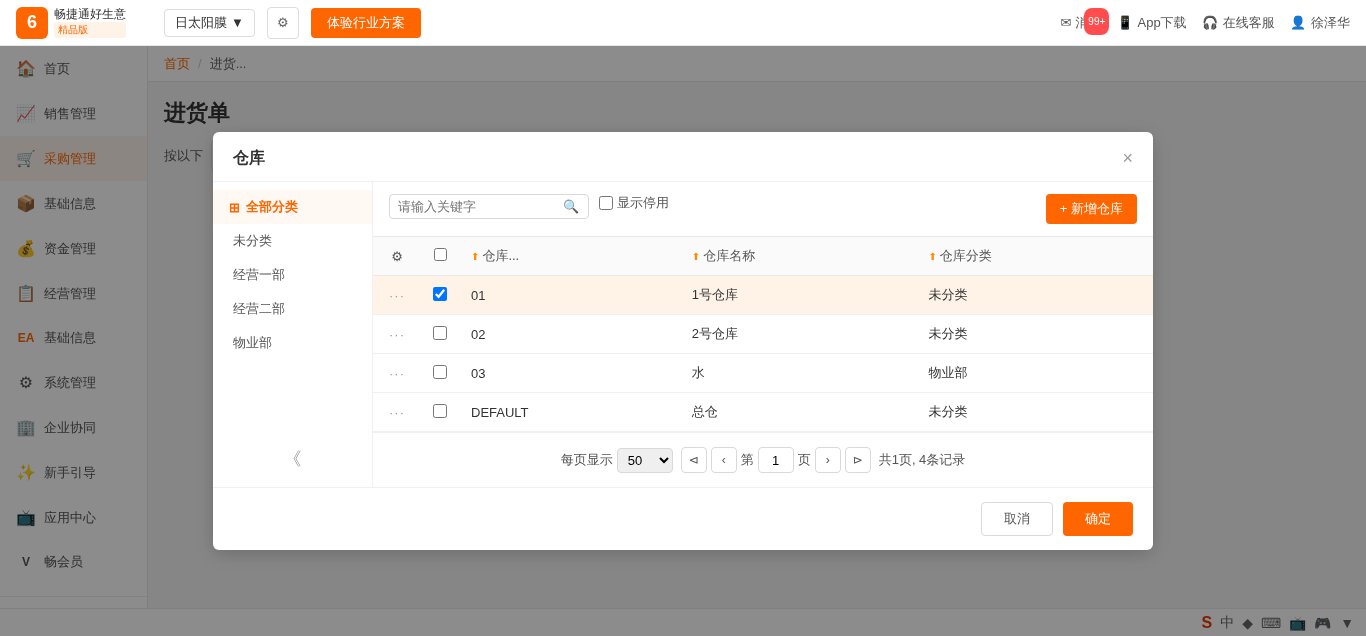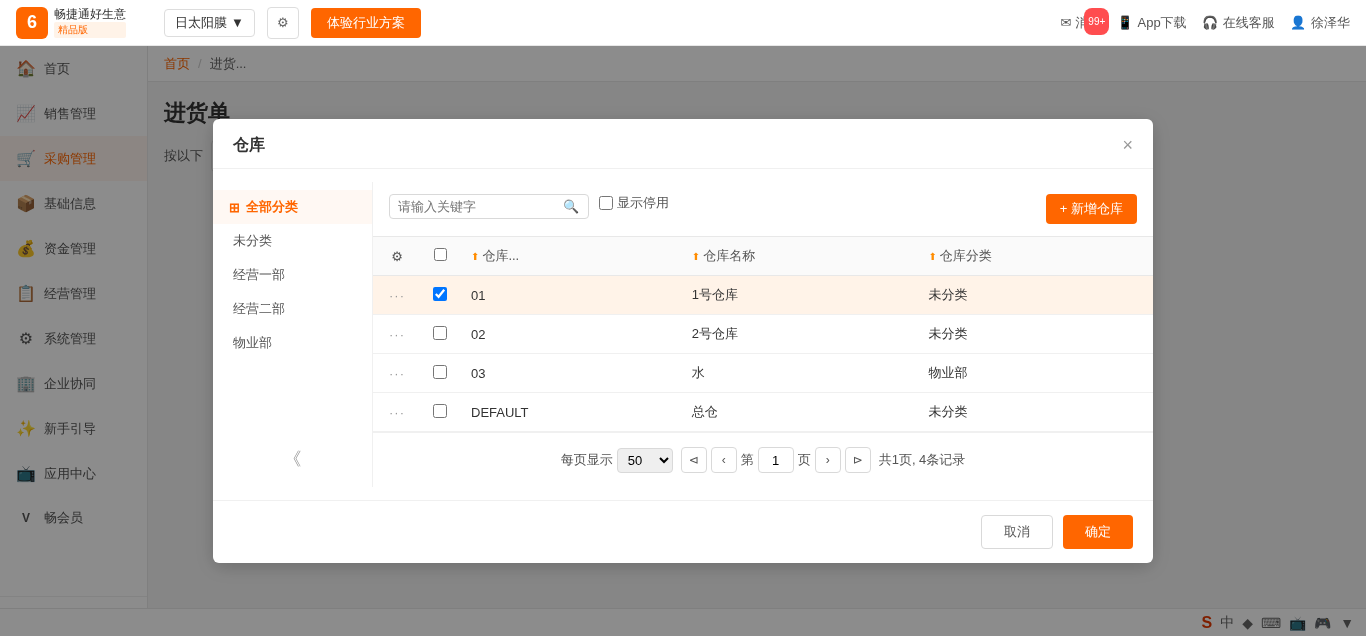--- a/index.html
+++ b/index.html
@@ -103,21 +103,20 @@
     
     .modal-overlay {
       position: fixed; top: 46px; left: 0; right: 0; bottom: 0;
       background: rgba(0,0,0,0.45); z-index: 200;
       display: flex; align-items: center; justify-content: center;
     }
     .modal {
       background: #fff; border-radius: 6px; width: 940px; max-height: 580px;
       display: flex; flex-direction: column;
       box-shadow: 0 4px 20px rgba(0,0,0,0.2);
-      gap: 13px;
     }
     .modal-header {
       display: flex; align-items: center; justify-content: space-between;
       padding: 16px 20px 12px; border-bottom: 1px solid #f0f0f0;
     }
     .modal-title { font-size: 16px; font-weight: bold; }
     .modal-close { cursor: pointer; color: #999; font-size: 18px; }
     .modal-body { display: flex; flex: 1; overflow: hidden; }
 
     
@@ -289,20 +288,24 @@
       <span class="sidebar-icon">📦</span>
       <span>基础信息</span>
     </div>
     <div class="sidebar-item">
       <span class="sidebar-icon">💰</span>
       <span>资金管理</span>
     </div>
     <div class="sidebar-item">
       <span class="sidebar-icon">📋</span>
       <span>经营管理</span>
+    </div>
+    <div class="sidebar-item">
+      <span class="sidebar-icon" style="font-size:12px;font-weight:bold;color:#ff6600;">EA</span>
+      <span>基础信息</span>
     </div>
     <div class="sidebar-item">
       <span class="sidebar-icon">⚙</span>
       <span>系统管理</span>
     </div>
     <div class="sidebar-item">
       <span class="sidebar-icon">🏢</span>
       <span>企业协同</span>
     </div>
     <div class="sidebar-item">

